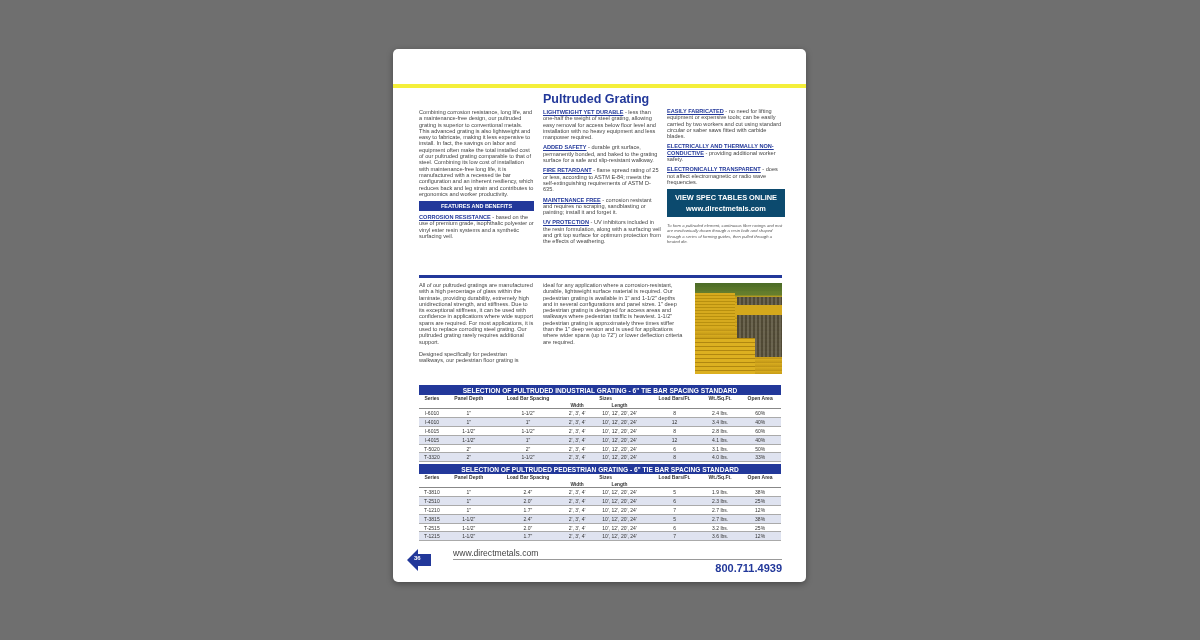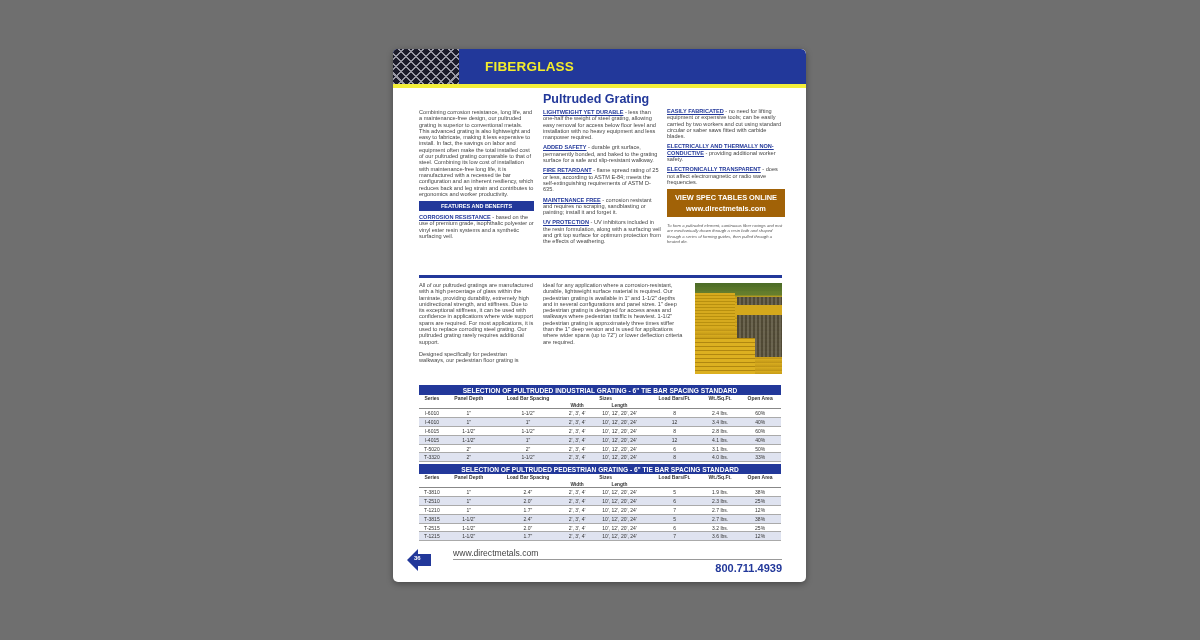--- a/index.html
+++ b/index.html
@@ -34,21 +34,21 @@
   .c3 { left:274px; width:118px; }
 
   .section-title { position:absolute; left:150px; top:43px; font-size:12.5px; font-weight:bold; color:#22389a; }
   .feat { margin-bottom:4px; }
   .feat-head { color:#22389a; font-weight:bold; text-decoration:underline; }
   .features-bar {
     background:#22389a; color:#fff; font-size:5.5px; font-weight:bold; text-align:center;
     height:10px; line-height:10px; margin:4px 0 3px 0;
   }
   .spec-box {
-    background:#a16207; color:#fff; font-weight:bold; text-align:center;
+    background:#0c4a6e; color:#fff; font-weight:bold; text-align:center;
     font-size:7.4px; line-height:11px; padding:3px 0; margin:4px 0 6px 0;
   }
   .caption { font-style:italic; font-size:4.2px; line-height:5.2px; color:#555; }
 
   .divider { position:absolute; left:26px; top:226px; width:363px; height:3px; background:#22389a; }
   .photo {
     position:absolute; left:302px; top:234px; width:87px; height:91px;
     background:
       linear-gradient(180deg, rgba(60,100,40,0.9) 0px, rgba(80,120,50,0.8) 12px, transparent 14px),
       repeating-linear-gradient(0deg, #c79c18 0px, #d9ad1f 3px, #a87f10 4px),
@@ -86,24 +86,20 @@
   }
   .page-num { position:absolute; left:21px; top:506px; color:#fff; font-size:6px; font-weight:bold; }
   .footer-url { position:absolute; left:60px; top:499px; font-size:8.6px; color:#444; }
   .footer-line { position:absolute; left:60px; top:510px; width:329px; height:1.2px; background:#999; }
   .footer-phone { position:absolute; right:24px; top:513px; font-size:11px; font-weight:bold; color:#22389a; }
 </style>
 </head>
 <body>
 
 <div class="page">
-  <div class="header">
-    <div class="header-grate"></div>
-    <div class="header-title">FIBERGLASS</div>
-  </div>
   <div class="header-stripe"></div>
 
   <div class="section-title">Pultruded Grating</div>
 
   <div class="col c1" style="top:60px;">
     <div>Combining corrosion resistance, long life, and a maintenance-free design, our pultruded grating is superior to conventional metals. This advanced grating is also lightweight and easy to fabricate, making it less expensive to install. In fact, the savings on labor and equipment often make the total installed cost of our pultruded grating comparable to that of steel. Combining its low cost of installation with maintenance-free long life, it is manufactured with a recessed tie bar configuration and an inherent resiliency, which reduces back and leg strain and contributes to ergonomics and worker productivity.</div>
     <div class="features-bar">FEATURES AND BENEFITS</div>
     <div class="feat">
       <span class="feat-head">CORROSION RESISTANCE</span><span> - based on the use of premium grade, isophthalic polyester or vinyl ester resin systems and a synthetic surfacing veil.</span>
     </div>

